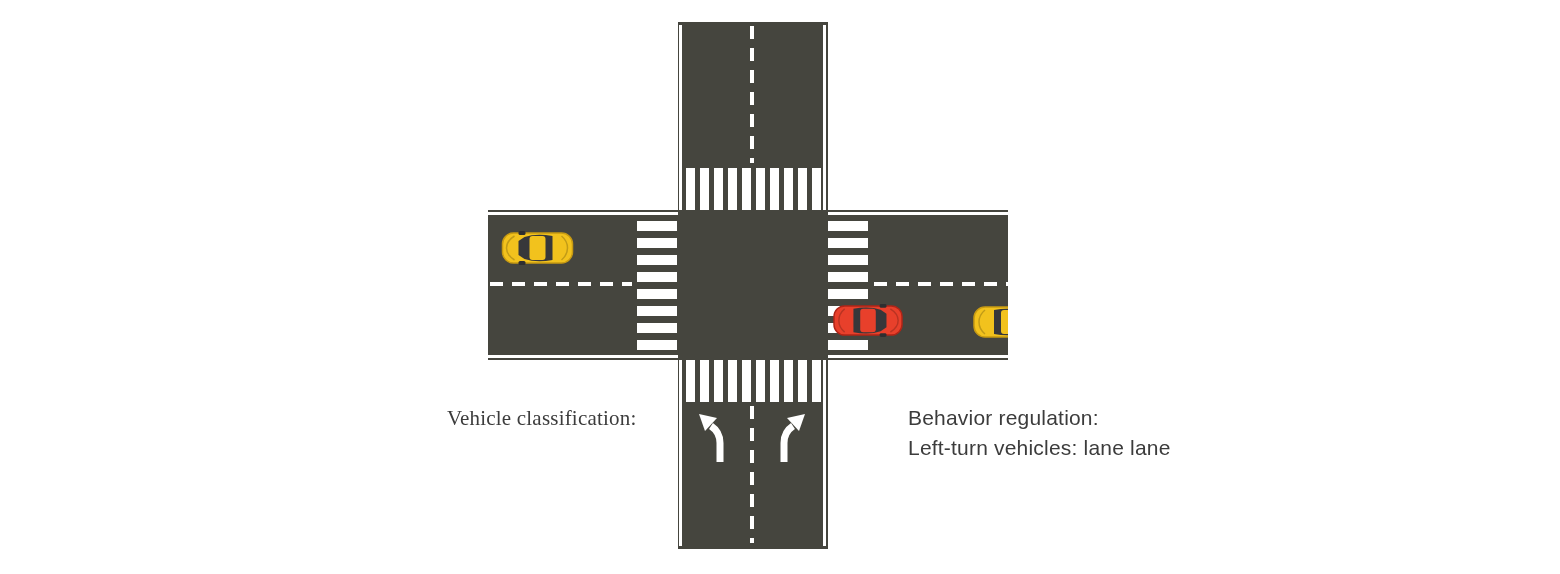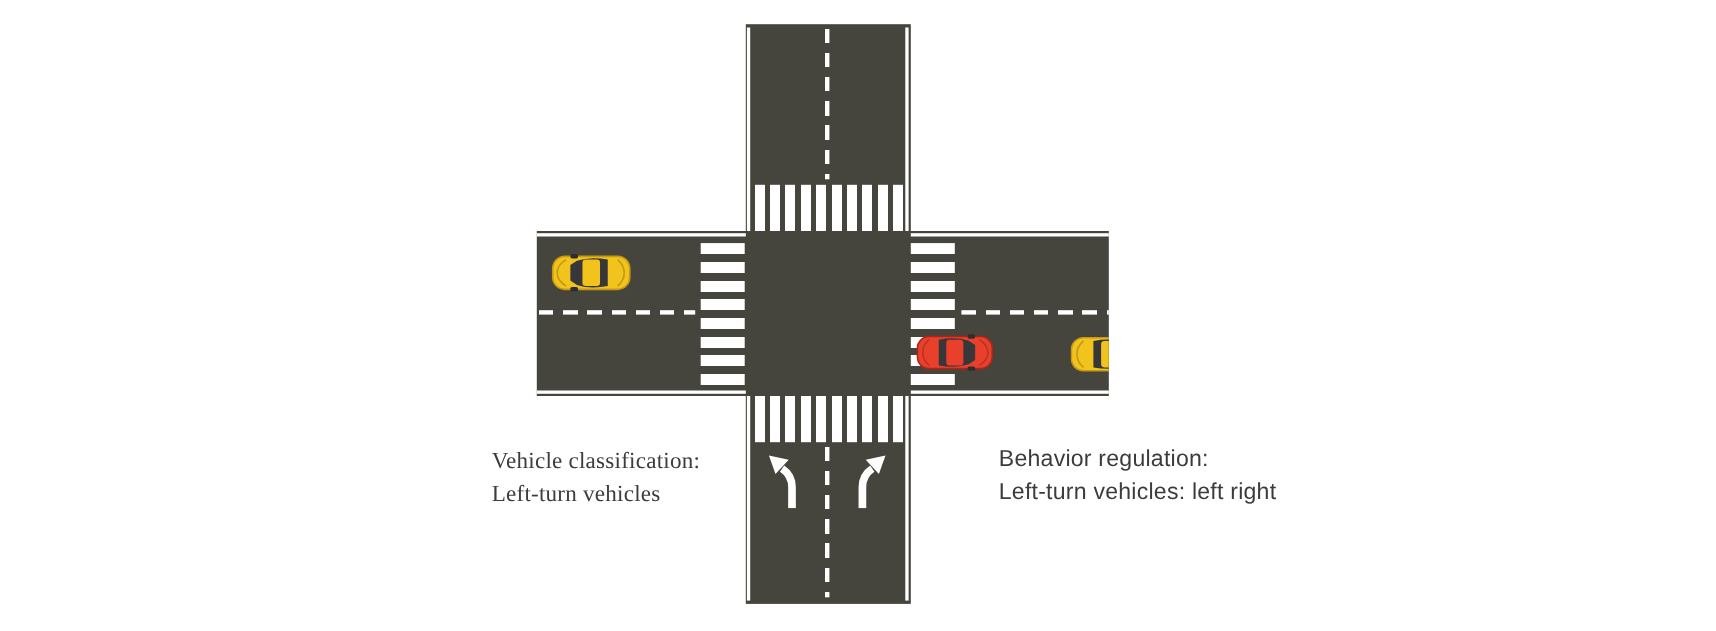--- a/index.html
+++ b/index.html
@@ -99,21 +99,20 @@
       <rect x="48" y="0" width="7" height="4" rx="1.5" fill="#2e2e30"></rect>
       <rect x="48" y="30" width="7" height="4" rx="1.5" fill="#2e2e30"></rect>
       <path d="M21 5 Q37 2 49 6 L55 10 L55 24 L49 28 Q37 32 21 29 Z" fill="var(--glass,#37373a)"></path>
       <rect x="28" y="5" width="16" height="24" rx="3" fill="var(--car_yellow,#f2c21d)"></rect>
       <path d="M12 5 Q6 10 6 17 Q6 24 12 29" fill="none" stroke="rgba(0,0,0,0.20)" stroke-width="1.5"></path>
     </svg>
   </div>
 
   <div class="label-block" style="left:447px;top:403px;font-family:Liberation Serif, serif;">
     <div>Vehicle classification:</div>
-    <div>Left-turn vehicles</div>
   </div>
 
   <div class="label-block" style="left:880px;top:403px;margin-left:28px;">
     <div>Behavior regulation:</div>
-    <div>Left-turn vehicles: left right</div>
+    <div>Left-turn vehicles: lane lane</div>
   </div>
 
 </div>
 
 </body></html>

